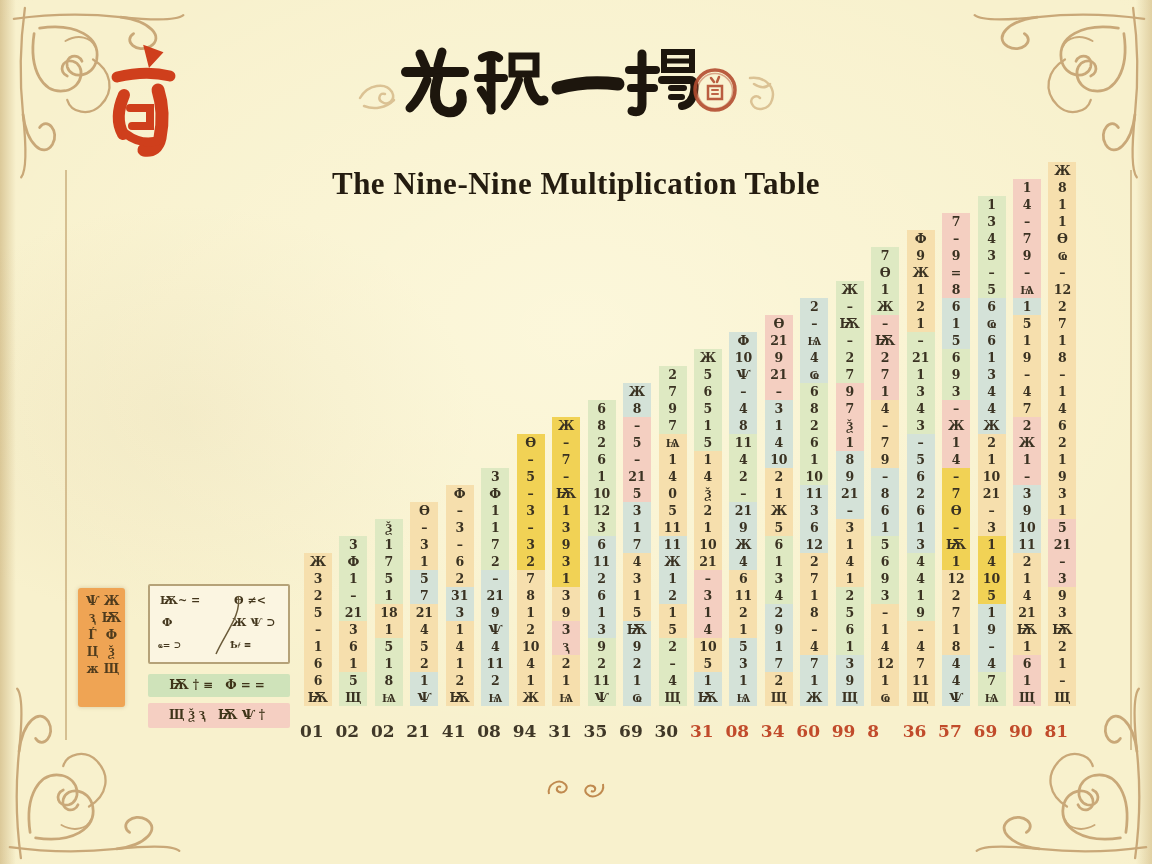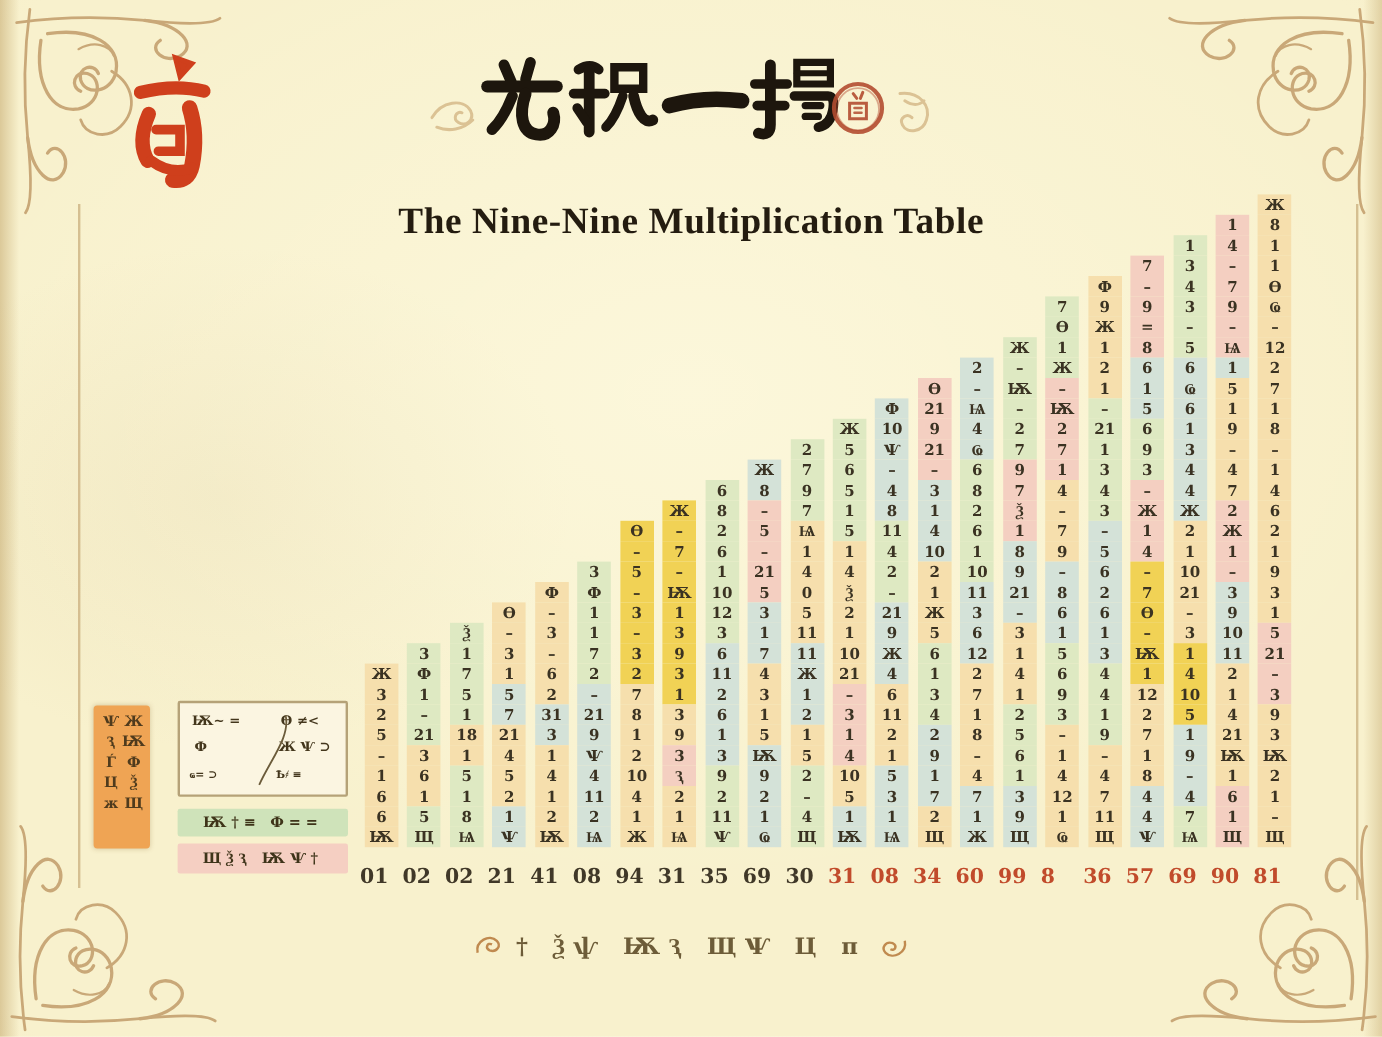--- a/index.html
+++ b/index.html
@@ -724,17 +724,16 @@
   </svg>
 </div>
 
 <div class="strip green">Ѭ†≡ Ф==</div>
 <div class="strip pink">ЩѮԆ ѬѰ†</div>
 
 <div class="footer">
   <svg viewBox="0 0 26 26">
     <path d="M4 18 C2 8 14 2 20 8 C24 12 20 18 14 16 C10 14 12 9 16 11" fill="none" stroke="#c08a4f" stroke-width="2"></path>
   </svg>
-  <span class="ftext">† Ѯѱ ѬԆ ЩѰ Ц π</span>
   <svg viewBox="0 0 26 26">
     <path d="M22 8 C24 18 12 24 6 18 C2 14 6 8 12 10 C16 12 14 17 10 15" fill="none" stroke="#c08a4f" stroke-width="2"></path>
   </svg>
 </div>
 
 </body></html>

